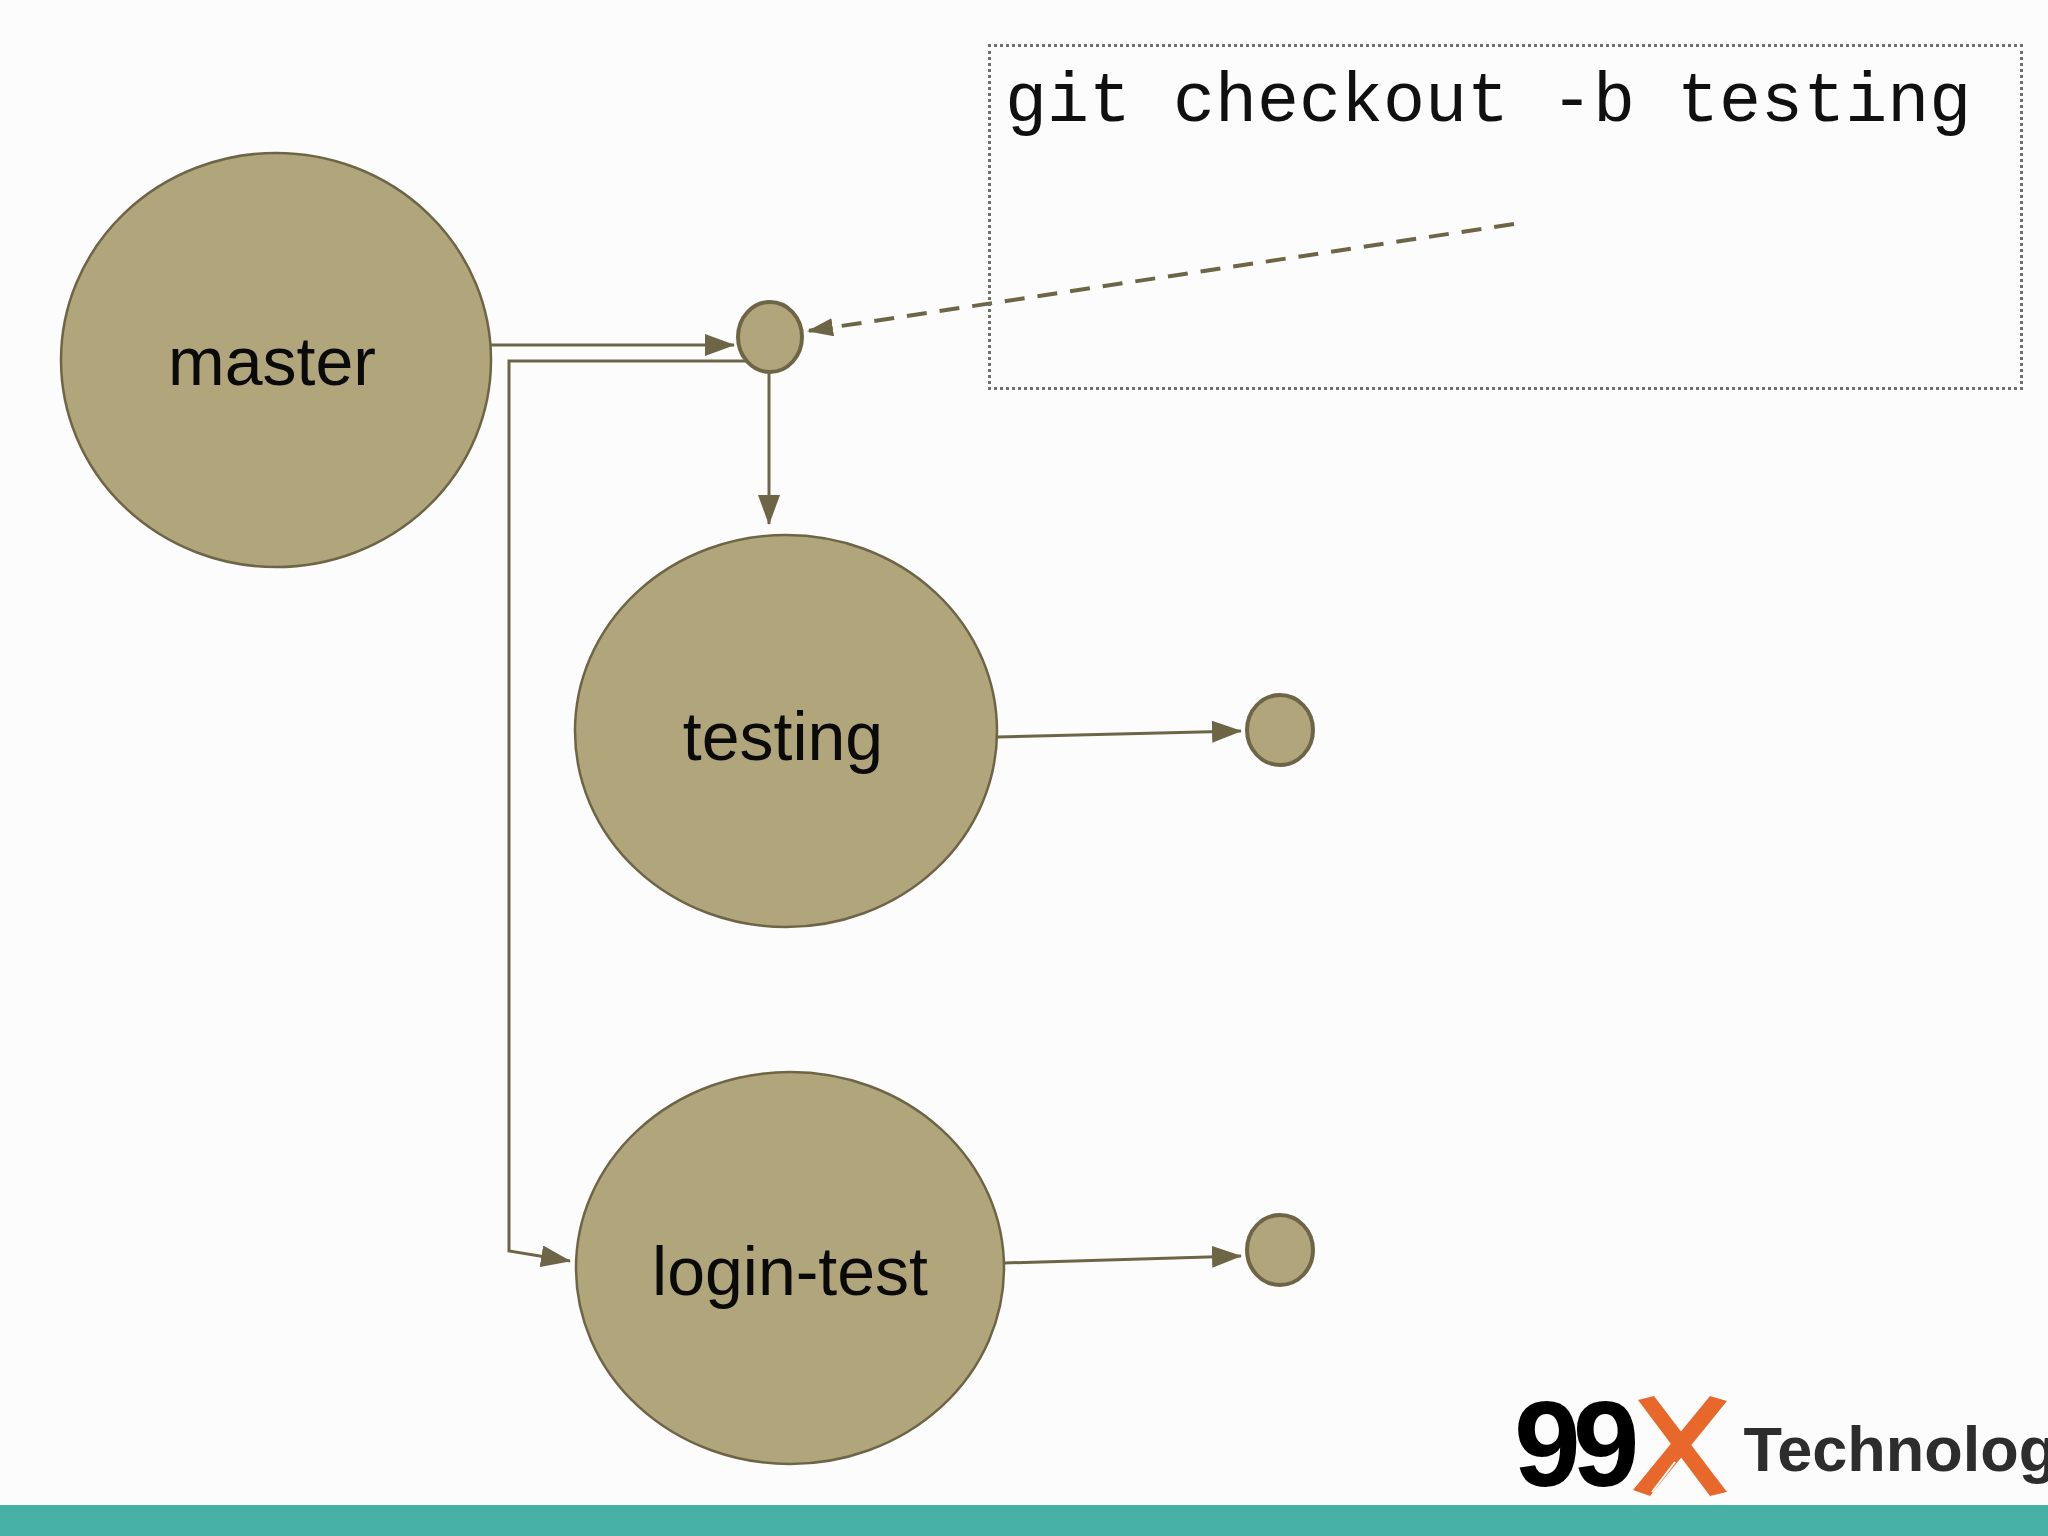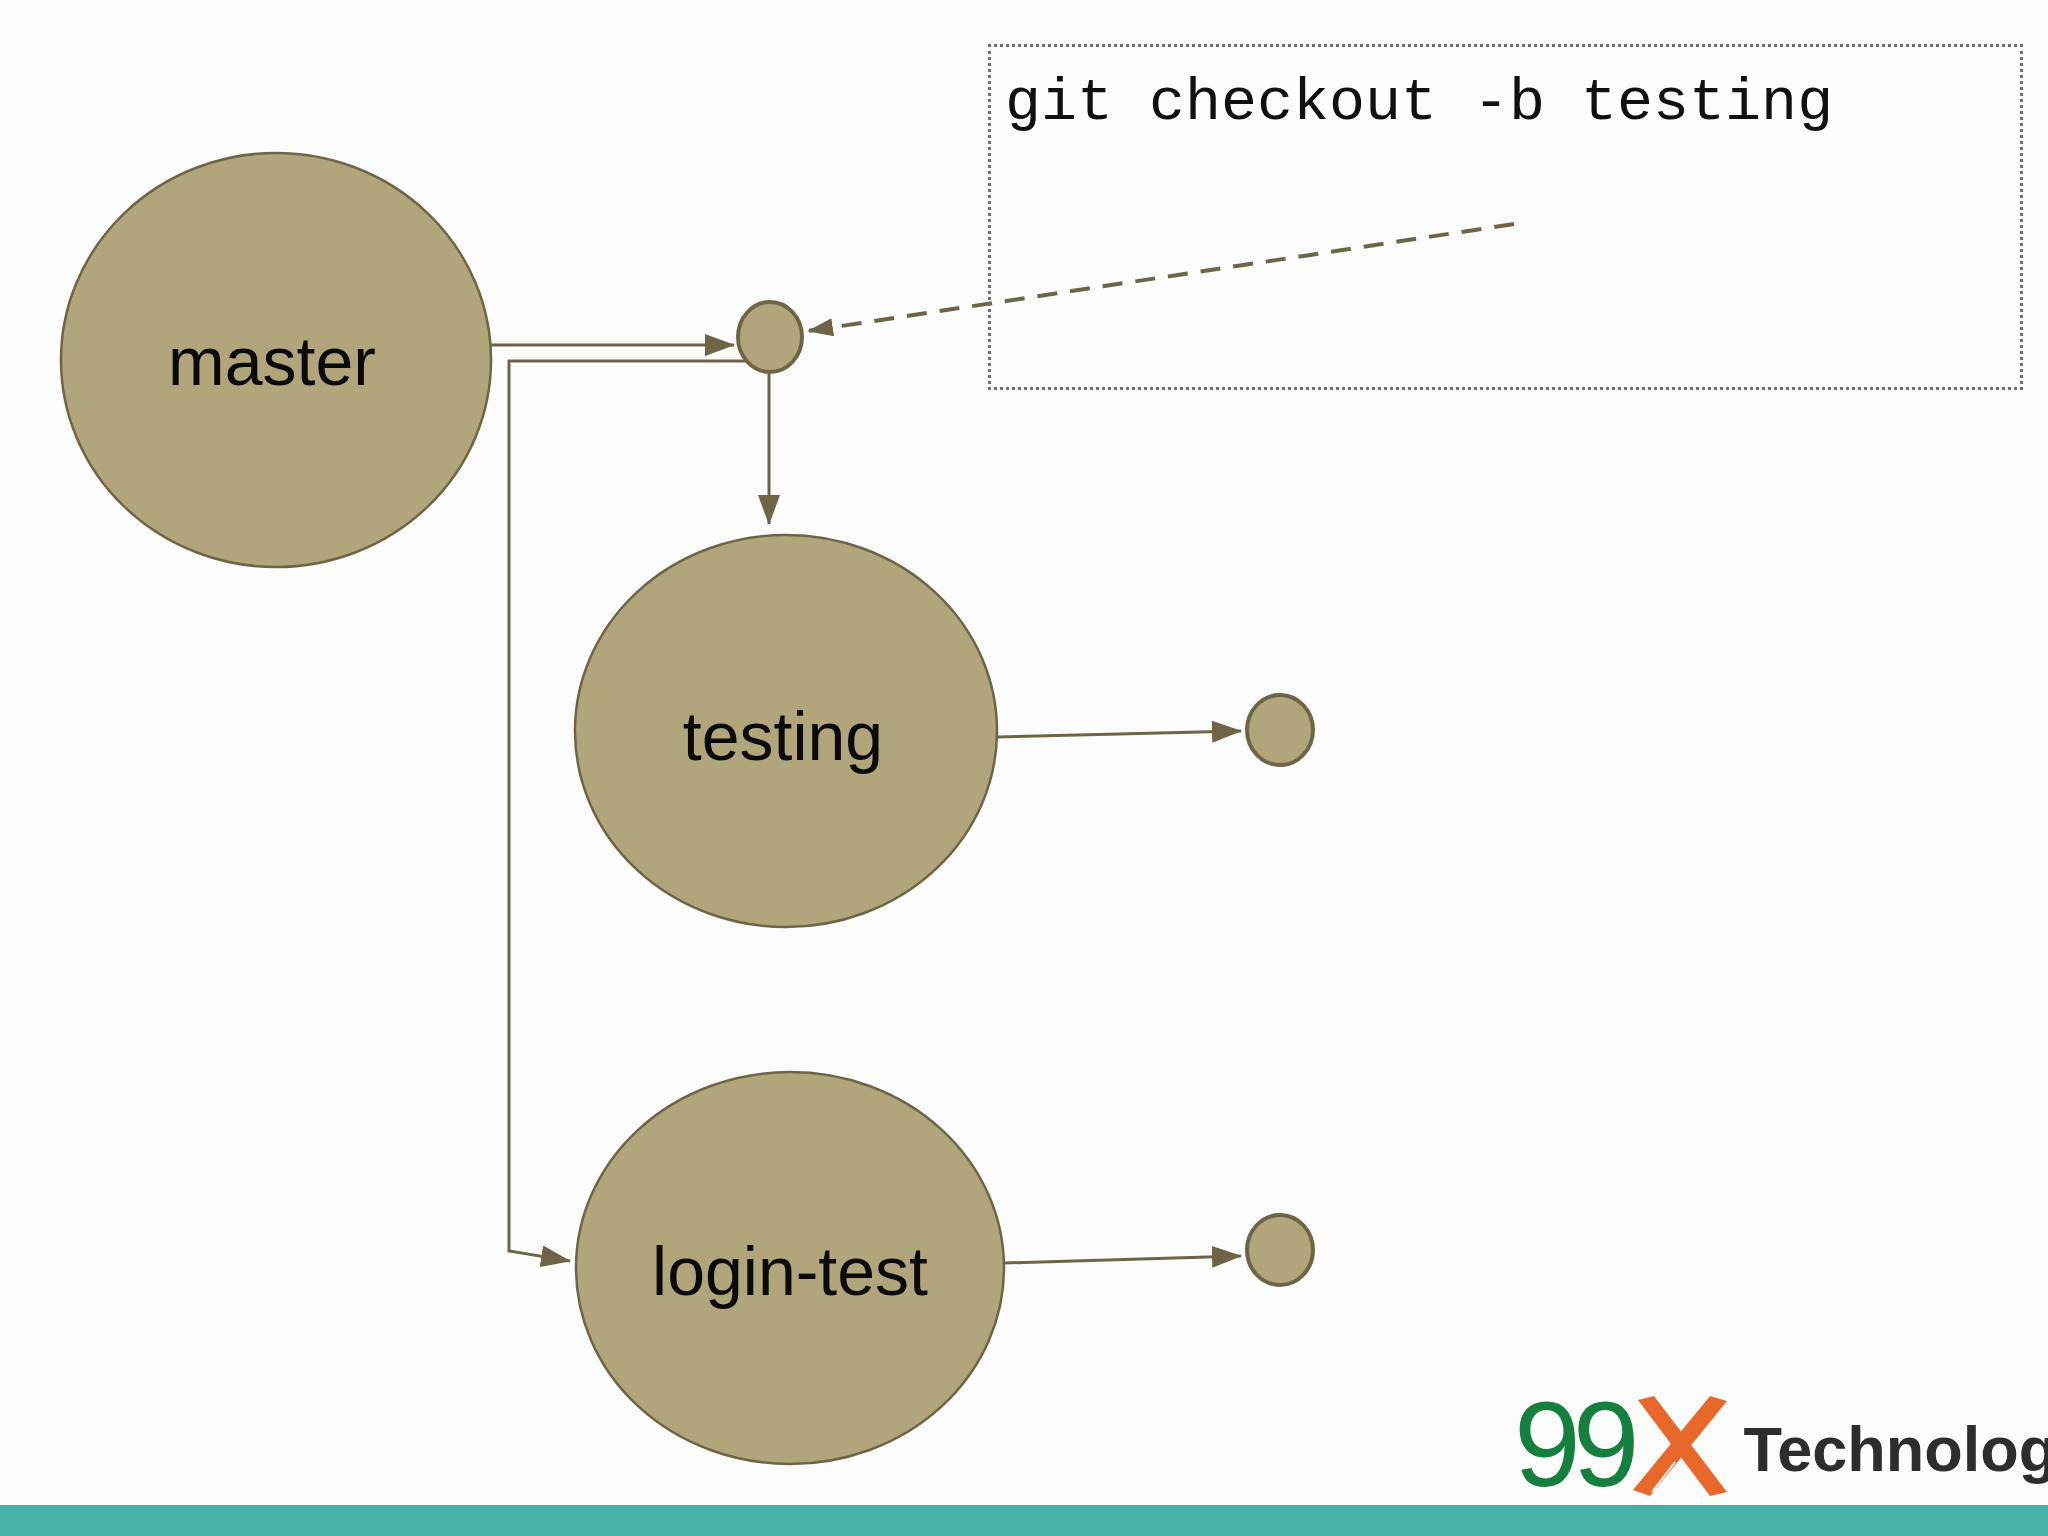--- a/index.html
+++ b/index.html
@@ -14,44 +14,44 @@
 
   
   .code-box{
     position:absolute;
     left:988px;top:44px;
     width:1035px;height:346px;
     box-sizing:border-box;
     border:3px dotted #6f6f6f;
     padding:13px 6px 0 14px;
     font-family:"Liberation Mono","DejaVu Sans Mono",monospace;
-    font-size:60px;
+    font-size:70px;
     line-height:86px;
     color:#101010;
     background:transparent;
     overflow:visible;
     white-space:normal;
     word-spacing:0;
   }
   .code-line{margin:0;}
 
   
   .logo{
     position:absolute;
     left:1514px;top:1396px;
     height:104px;
     display:flex;
     align-items:flex-start;
   }
   .logo-99{
-    font-weight:400;
+    font-weight:700;
     font-size:120px;
     line-height:96px;
     letter-spacing:-8px;
-    color:#15803d;
+    color:#000000;
     font-family:"Liberation Sans",sans-serif;
   }
   .logo-x{
     width:118px;height:100px;
     margin-left:-10px;
     margin-top:0px;
     flex:0 0 auto;
   }
   .logo-name{
     font-weight:700;

